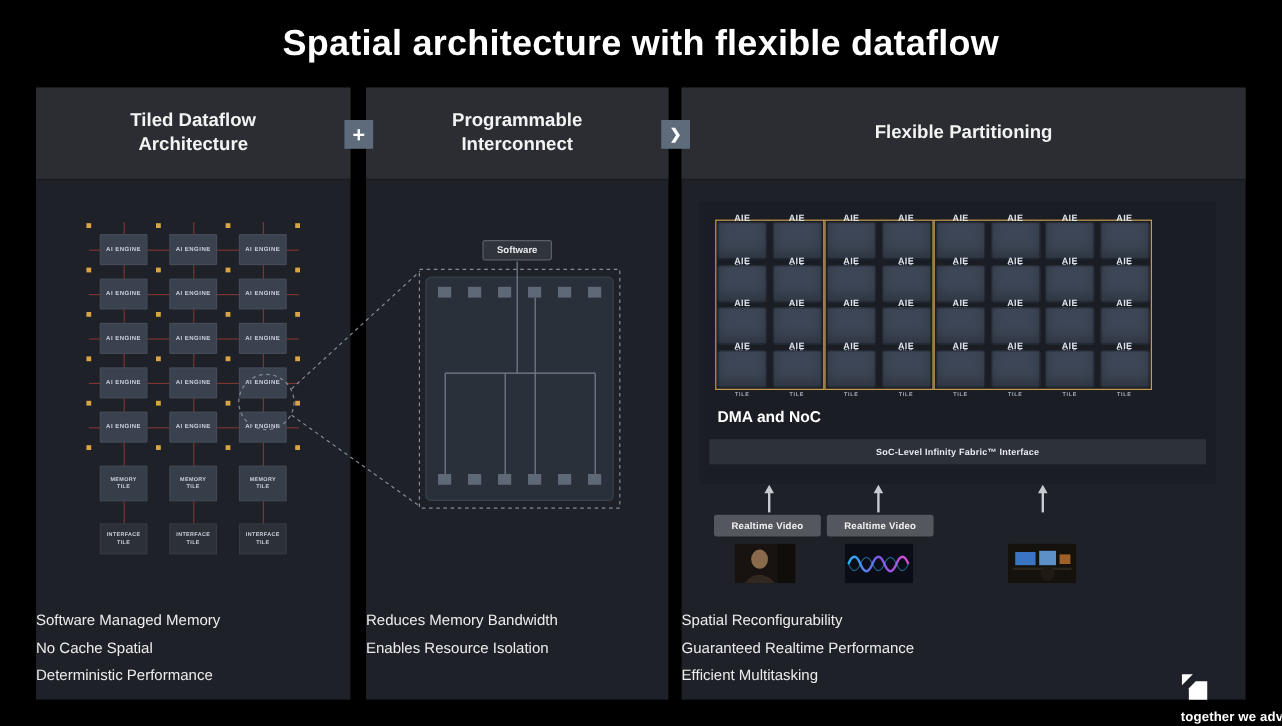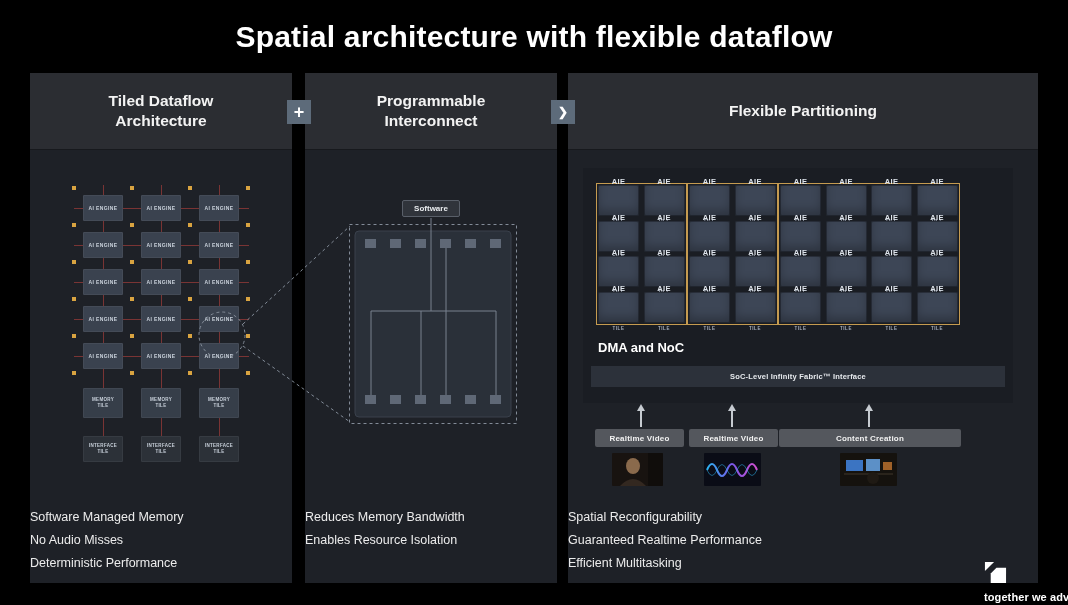--- a/index.html
+++ b/index.html
@@ -200,21 +200,21 @@
         <span class="tl-a">INTERFACE</span>
         <span class="tl-b">TILE</span>
       </div>
       <div class="tile tile-duo" style="left: 169px; top: 363px; width: 40px; height: 26px; background: rgb(44, 49, 56);">
         <span class="tl-a">INTERFACE</span>
         <span class="tl-b">TILE</span>
       </div>
     </div>
   <div class="bullets">
     <div>Software Managed Memory</div>
-    <div>No Audio Misses</div>
+    <div>No Cache Spatial</div>
     <div>Deterministic Performance</div>
   </div>
 </section>
 
 <div class="badge badge-plus">+</div>
 
 <section class="panel panel-mid">
   <header class="panel-header">
     <div>Programmable</div>
     <div>Interconnect</div>
@@ -404,23 +404,20 @@
   <div class="arrow-up" style="left:72px;"></div>
   <div class="arrow-up" style="left:163px;"></div>
   <div class="arrow-up" style="left:300px;"></div>
 
   <div class="wl-btn wl-btn-1">
     <span>Realtime Video</span>
   </div>
   <div class="wl-btn wl-btn-2">
     <span>Realtime Video</span>
   </div>
-  <div class="wl-btn wl-btn-3">
-    <span>Content Creation</span>
-  </div>
 
   <div class="thumb thumb-1">
     <svg width="51" height="33" viewBox="0 0 51 33">
       <rect width="51" height="33" fill="#181310"></rect>
       <ellipse cx="21" cy="13" rx="7" ry="8" fill="#8a6a4c"></ellipse>
       <path d="M8 33 Q21 19 34 33 Z" fill="#332820"></path>
       <rect x="36" width="15" height="33" fill="#0c0a08" opacity="0.6"></rect>
     </svg>
   </div>
   <div class="thumb thumb-2">

